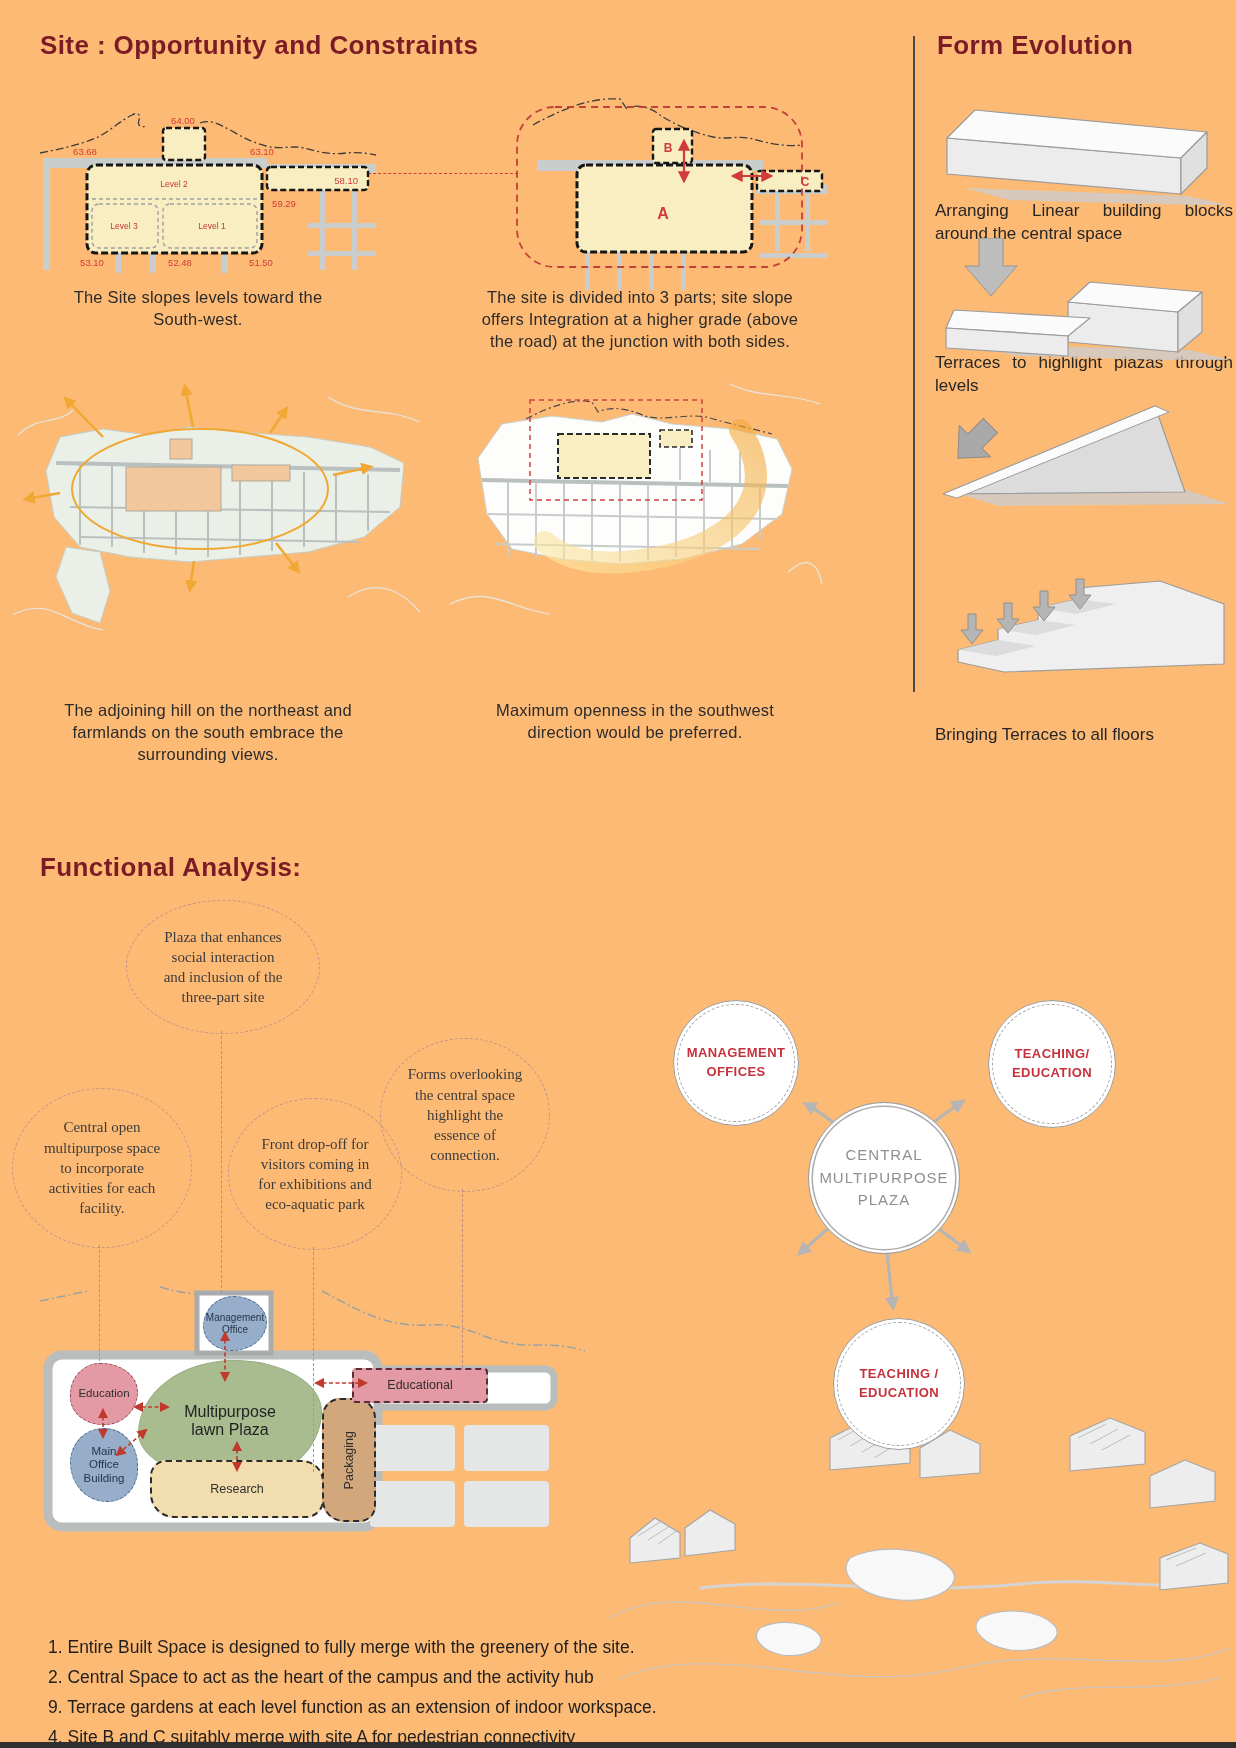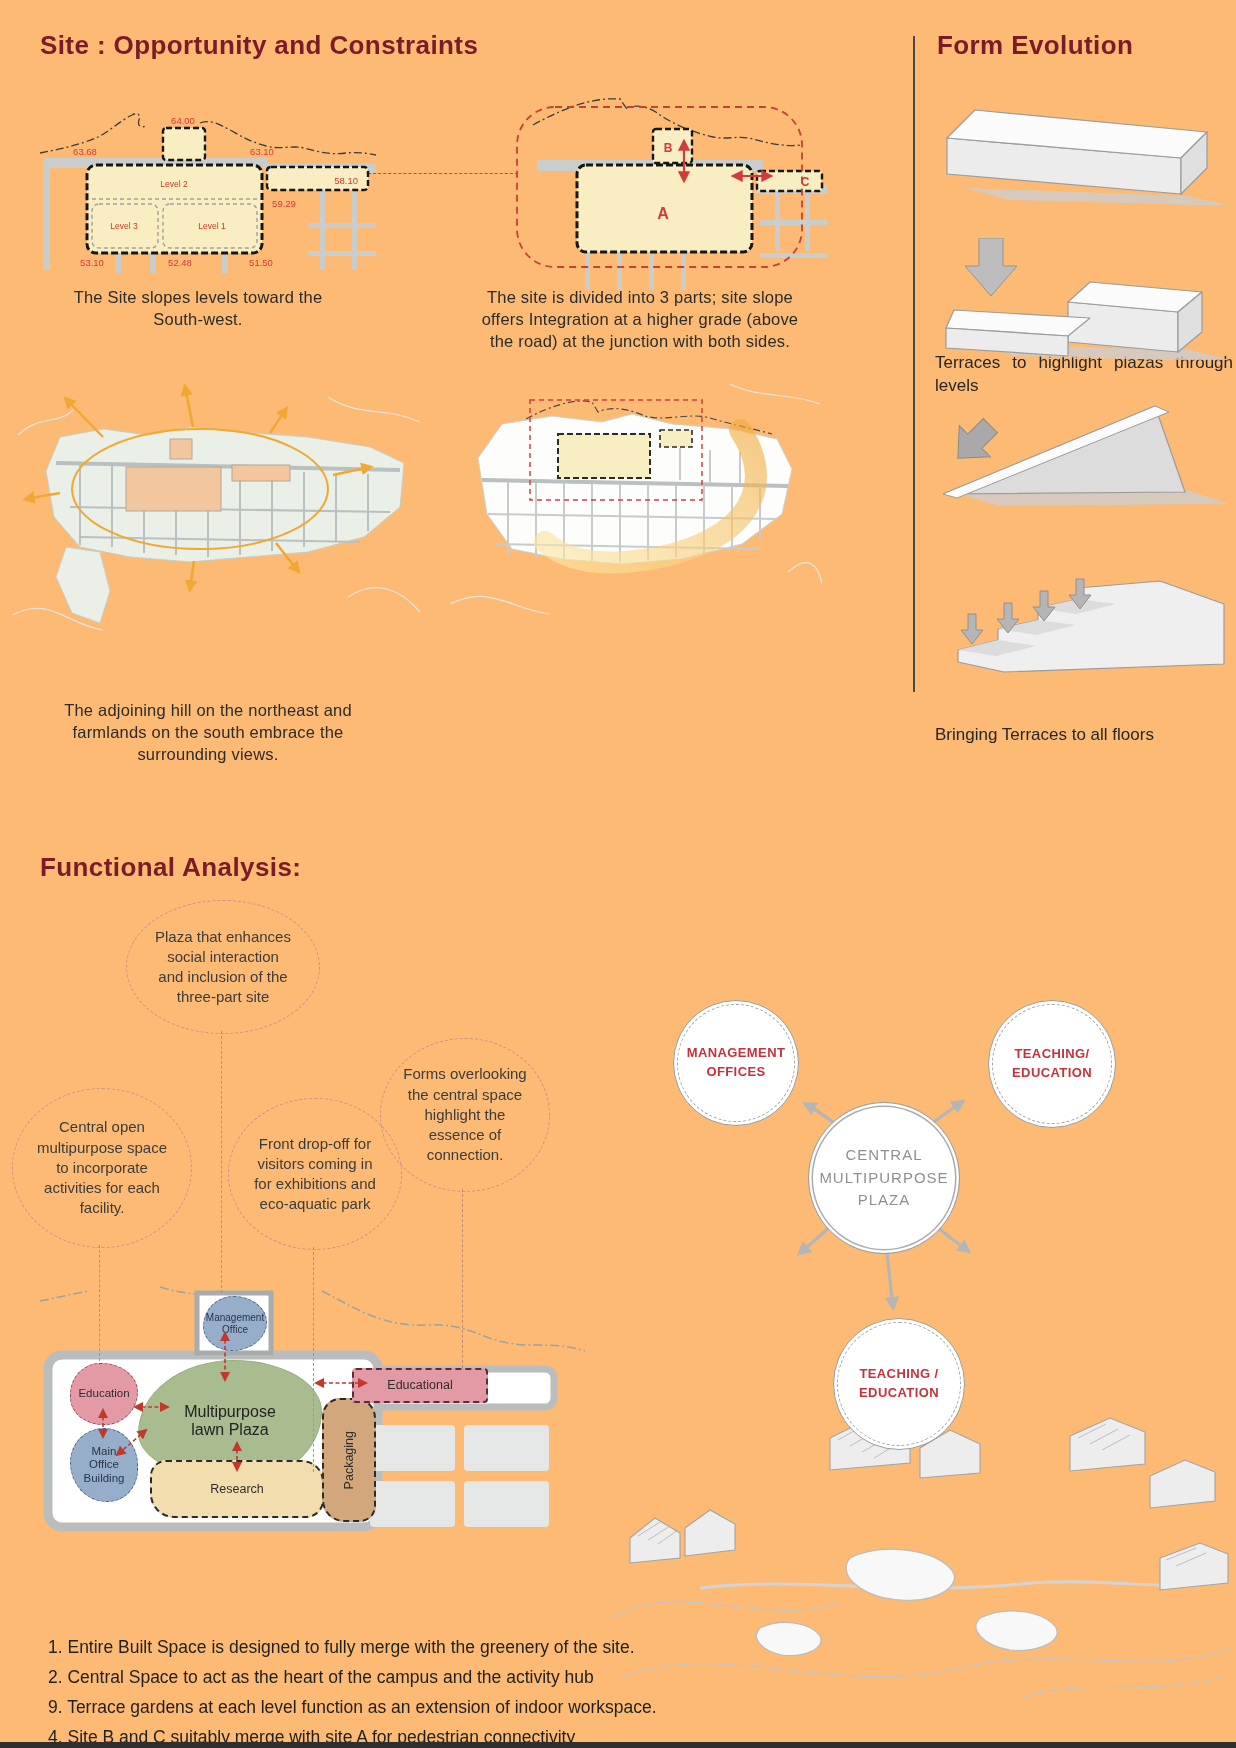--- a/index.html
+++ b/index.html
@@ -4,21 +4,21 @@
 <style>
   html,body{margin:0;padding:0;background:#ffffff;}
   #board{position:relative;width:1236px;height:1748px;background:#fdba74;overflow:hidden;
          font-family:"Liberation Sans",sans-serif;}
   .abs{position:absolute;}
   .heading{font-size:26px;font-weight:600;color:#7b1b26;letter-spacing:0.4px;}
   .caption{font-size:16.5px;color:#2b2b2b;text-align:center;white-space:pre-line;line-height:1.32;letter-spacing:0.2px;}
   .fcap{font-size:17px;color:#262626;text-align:justify;line-height:1.33;}
   .fcap-last{font-size:17px;color:#262626;text-align:left;margin-top:47px;}
   .bubble{border:1.6px dashed #c4938a;border-radius:50%;display:flex;align-items:center;justify-content:center;
-          text-align:center;font-size:15px;color:#3c3c3c;white-space:pre-line;line-height:1.35;background:transparent;z-index:2;}
+          text-align:center;font-size:15px;color:#3c3c3c;white-space:pre-line;line-height:1.35;background:transparent;z-index:2;font-family:Liberation Serif, serif;}
   .leader{width:0;border-left:1.6px dashed #c08a7e;z-index:3;}
   .blob{position:absolute;display:flex;align-items:center;justify-content:center;text-align:center;
         white-space:pre-line;z-index:2;line-height:1.15;}
   .sat{position:absolute;border-radius:50%;border:1.6px solid #9d9d9d;outline:1px dashed #a5a5a5;outline-offset:-5px;
        background:#fff;display:flex;align-items:center;justify-content:center;text-align:center;color:#c5323c;
        font-size:13px;font-weight:600;letter-spacing:0.4px;white-space:pre-line;line-height:1.45;z-index:2;}
   .hubcenter{position:absolute;border-radius:50%;border:1.8px solid #9a9a9a;
        box-shadow:inset 0 0 0 2.5px #ffffff,inset 0 0 0 4px #ababab;background:#fff;
        display:flex;align-items:center;justify-content:center;text-align:center;color:#8f8f8f;
        font-size:15px;letter-spacing:1px;white-space:pre-line;line-height:1.5;z-index:2;}
@@ -206,29 +206,32 @@
         <path d="M310,80 V112" stroke-width="2"></path>
     </g>
     <path d="M96,47 C120,34 145,26 162,30 L168,40 C185,32 205,40 215,44 C235,50 260,40 280,46 C300,52 320,56 342,62" fill="none" stroke="#4a4a4a" stroke-width="1.2" stroke-dasharray="7 3 2 3"></path>
     <path d="M310,58 C352,120 310,180 195,190 C155,193 130,183 115,170" fill="none" stroke="url(#og)" stroke-width="22" stroke-linecap="round" opacity="0.62"></path>
     <g fill="#f8eec2" stroke="#2a2a2a">
       <rect x="128" y="62" width="92" height="44" stroke-width="2" stroke-dasharray="6 3"></rect>
       <rect x="230" y="58" width="32" height="17" stroke-width="1.6" stroke-dasharray="5 3"></rect>
     </g>
     <rect x="100" y="28" width="172" height="100" fill="none" stroke="#cf4040" stroke-width="1.5" stroke-dasharray="5 4"></rect>
   </svg>
+  <div class="abs caption" style="left:460px;top:700px;width:350px;">Maximum openness in the southwest
+direction would be preferred.</div>
 
   <svg class="abs z1" style="left:935px;top:100px;" width="300" height="105" viewBox="0 0 300 105">
     <polygon points="30,88 252,96 298,106 74,100" fill="#cdcdcd" opacity="0.8"></polygon>
     <g stroke="#9b9b9b" stroke-width="1.2" stroke-linejoin="round">
       <polygon points="12,38 246,58 246,94 12,74" fill="#ececec"></polygon>
       <polygon points="40,10 272,32 246,58 12,38" fill="#fbfbfb"></polygon>
       <polygon points="246,58 272,32 272,68 246,94" fill="#e0e0e0"></polygon>
     </g>
   </svg>
+  <div class="abs fcap" style="left:935px;top:200px;width:298px;">Arranging Linear building blocks around the central space</div>
 
   <svg class="abs z2" style="left:965px;top:238px;" width="56" height="62" viewBox="0 0 56 62">
     <polygon points="14,0 38,0 38,28 52,28 26,58 0,28 14,28" fill="#bdbdbd" stroke="#949494"></polygon>
   </svg>
   <svg class="abs z1" style="left:940px;top:260px;" width="295" height="100" viewBox="0 0 295 100">
     <polygon points="28,84 250,90 298,102 76,96" fill="#cdcdcd" opacity="0.8"></polygon>
     <g stroke="#9b9b9b" stroke-width="1.2" stroke-linejoin="round">
       <polygon points="128,42 238,52 238,92 128,82" fill="#ececec"></polygon>
       <polygon points="150,22 262,32 238,52 128,42" fill="#fbfbfb"></polygon>
       <polygon points="238,52 262,32 262,72 238,92" fill="#e0e0e0"></polygon>

